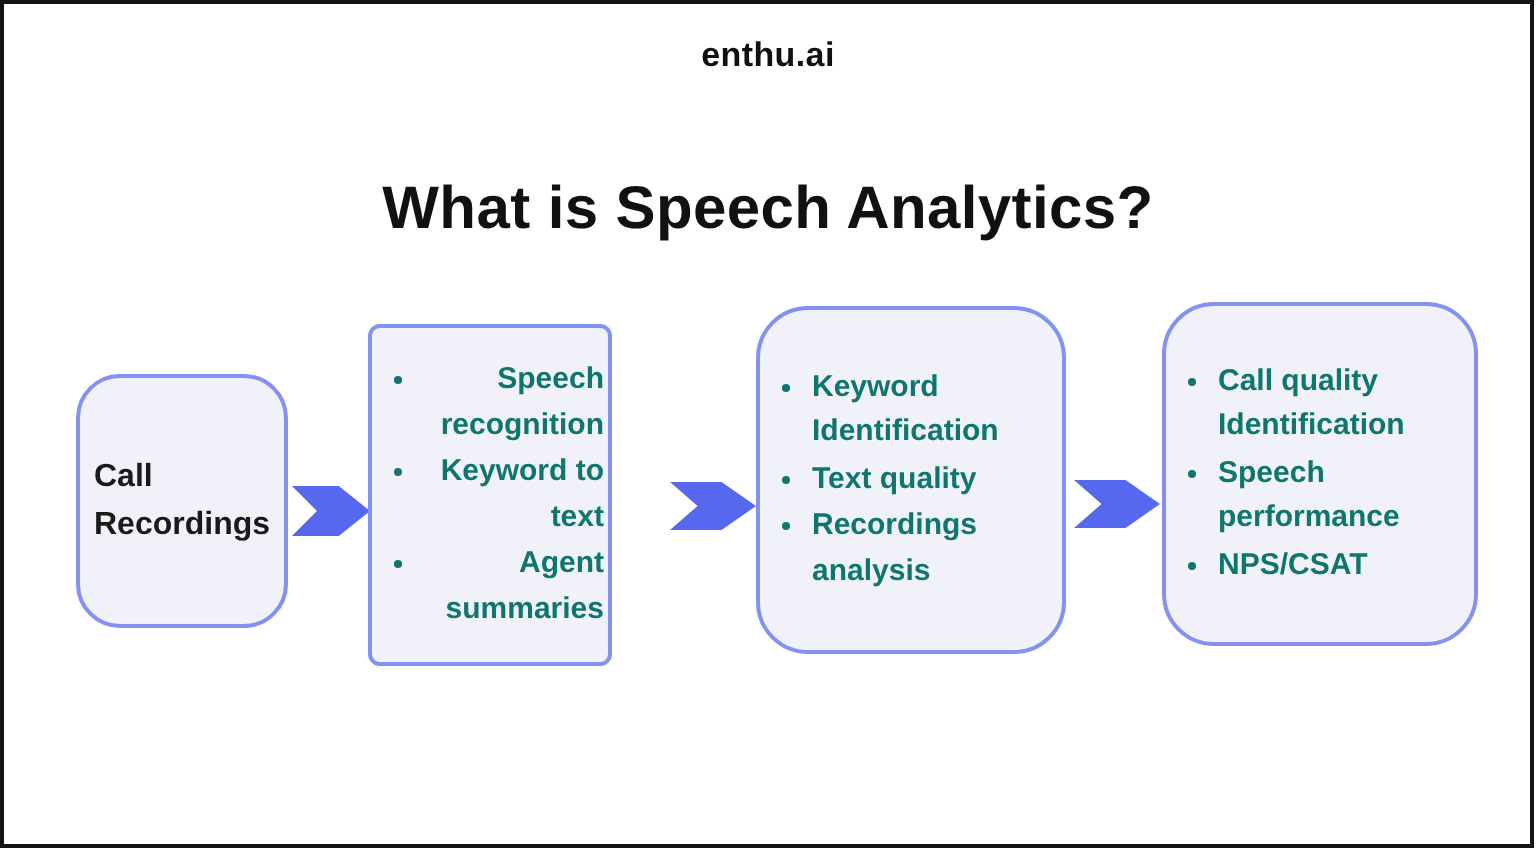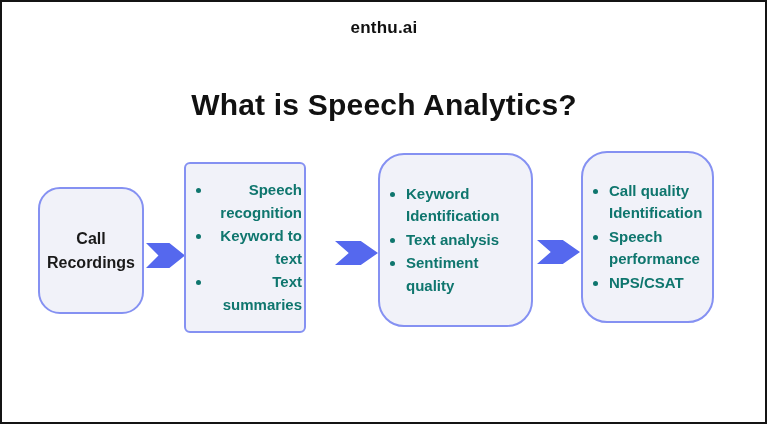--- a/index.html
+++ b/index.html
@@ -53,29 +53,29 @@
     align-items: center;
     color: #1a1a1a;
   }
   .box1 {
     left: 38px; top: 187px;
     width: 106px; height: 127px;
     border-radius: 22px;
     justify-content: center;
   }
   .box1 .box-label {
-    text-align: center;
+    text-align: left;
     font-size: 16px;
     font-weight: 700;
     line-height: 1.45;
     padding: 0 10px;
   }
   .box2 { left: 184px; top: 162px; width: 122px; height: 171px; border-radius: 6px; text-align: right; }
   .box3 { left: 378px; top: 153px; width: 155px; height: 174px; border-radius: 26px; }
-  .box4 { left: 581px; top: 151px; width: 133px; height: 172px; border-radius: 26px; justify-content: center; }
+  .box4 { left: 581px; top: 151px; width: 158px; height: 172px; border-radius: 26px; justify-content: center; }
   .box ul {
     margin: 0;
     padding: 0 2px 0 26px;
     list-style: disc outside;
   }
   .box ul li {
     font-size: 15px;
     font-weight: 700;
     line-height: 1.5;
     margin: 1px 0;
@@ -103,31 +103,31 @@
   <div class="box box1">
     <div class="box-label">Call Recordings</div>
   </div>
 
   <div class="arrow a1"></div>
 
   <div class="box box2">
     <ul>
       <li>Speech recognition</li>
       <li>Keyword to text</li>
-      <li>Text summaries</li>
+      <li>Agent summaries</li>
     </ul>
   </div>
 
   <div class="arrow a2"></div>
 
   <div class="box box3">
     <ul>
       <li>Keyword Identification</li>
-      <li>Text analysis</li>
-      <li>Sentiment quality</li>
+      <li>Text quality</li>
+      <li>Recordings analysis</li>
     </ul>
   </div>
 
   <div class="arrow a3"></div>
 
   <div class="box box4">
     <ul>
       <li>Call quality Identification</li>
       <li>Speech performance</li>
       <li>NPS/CSAT</li>

